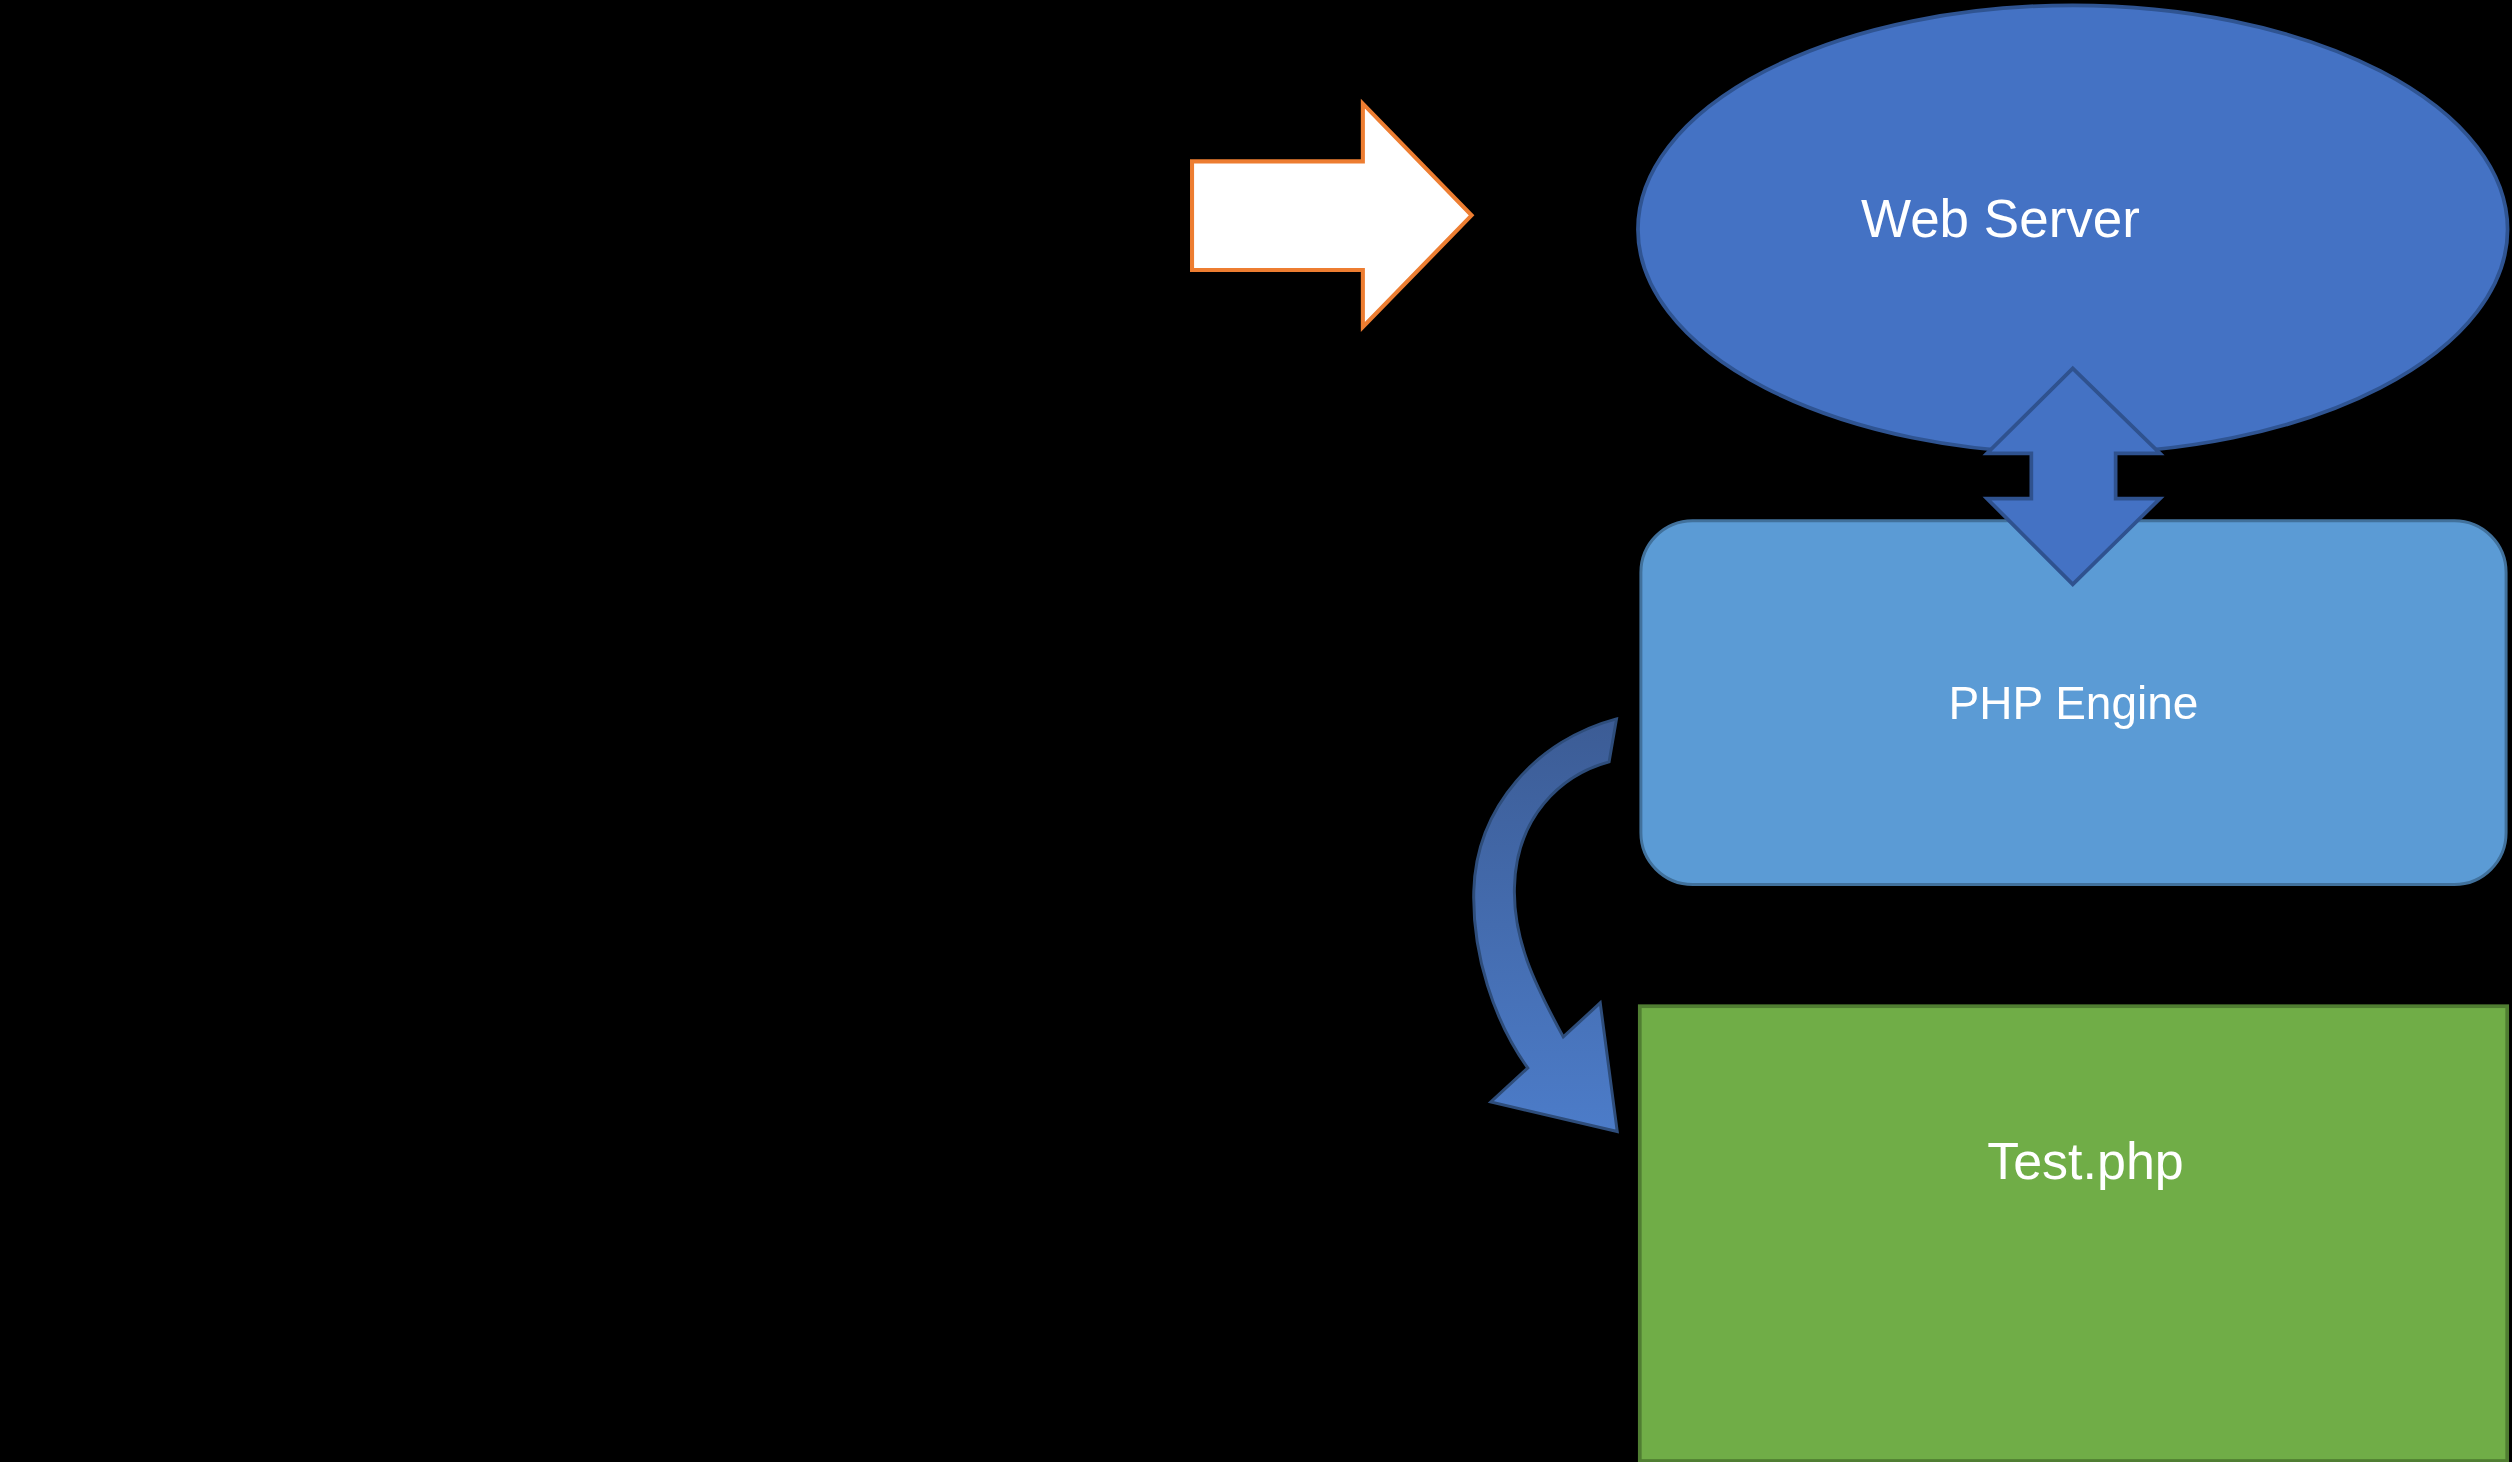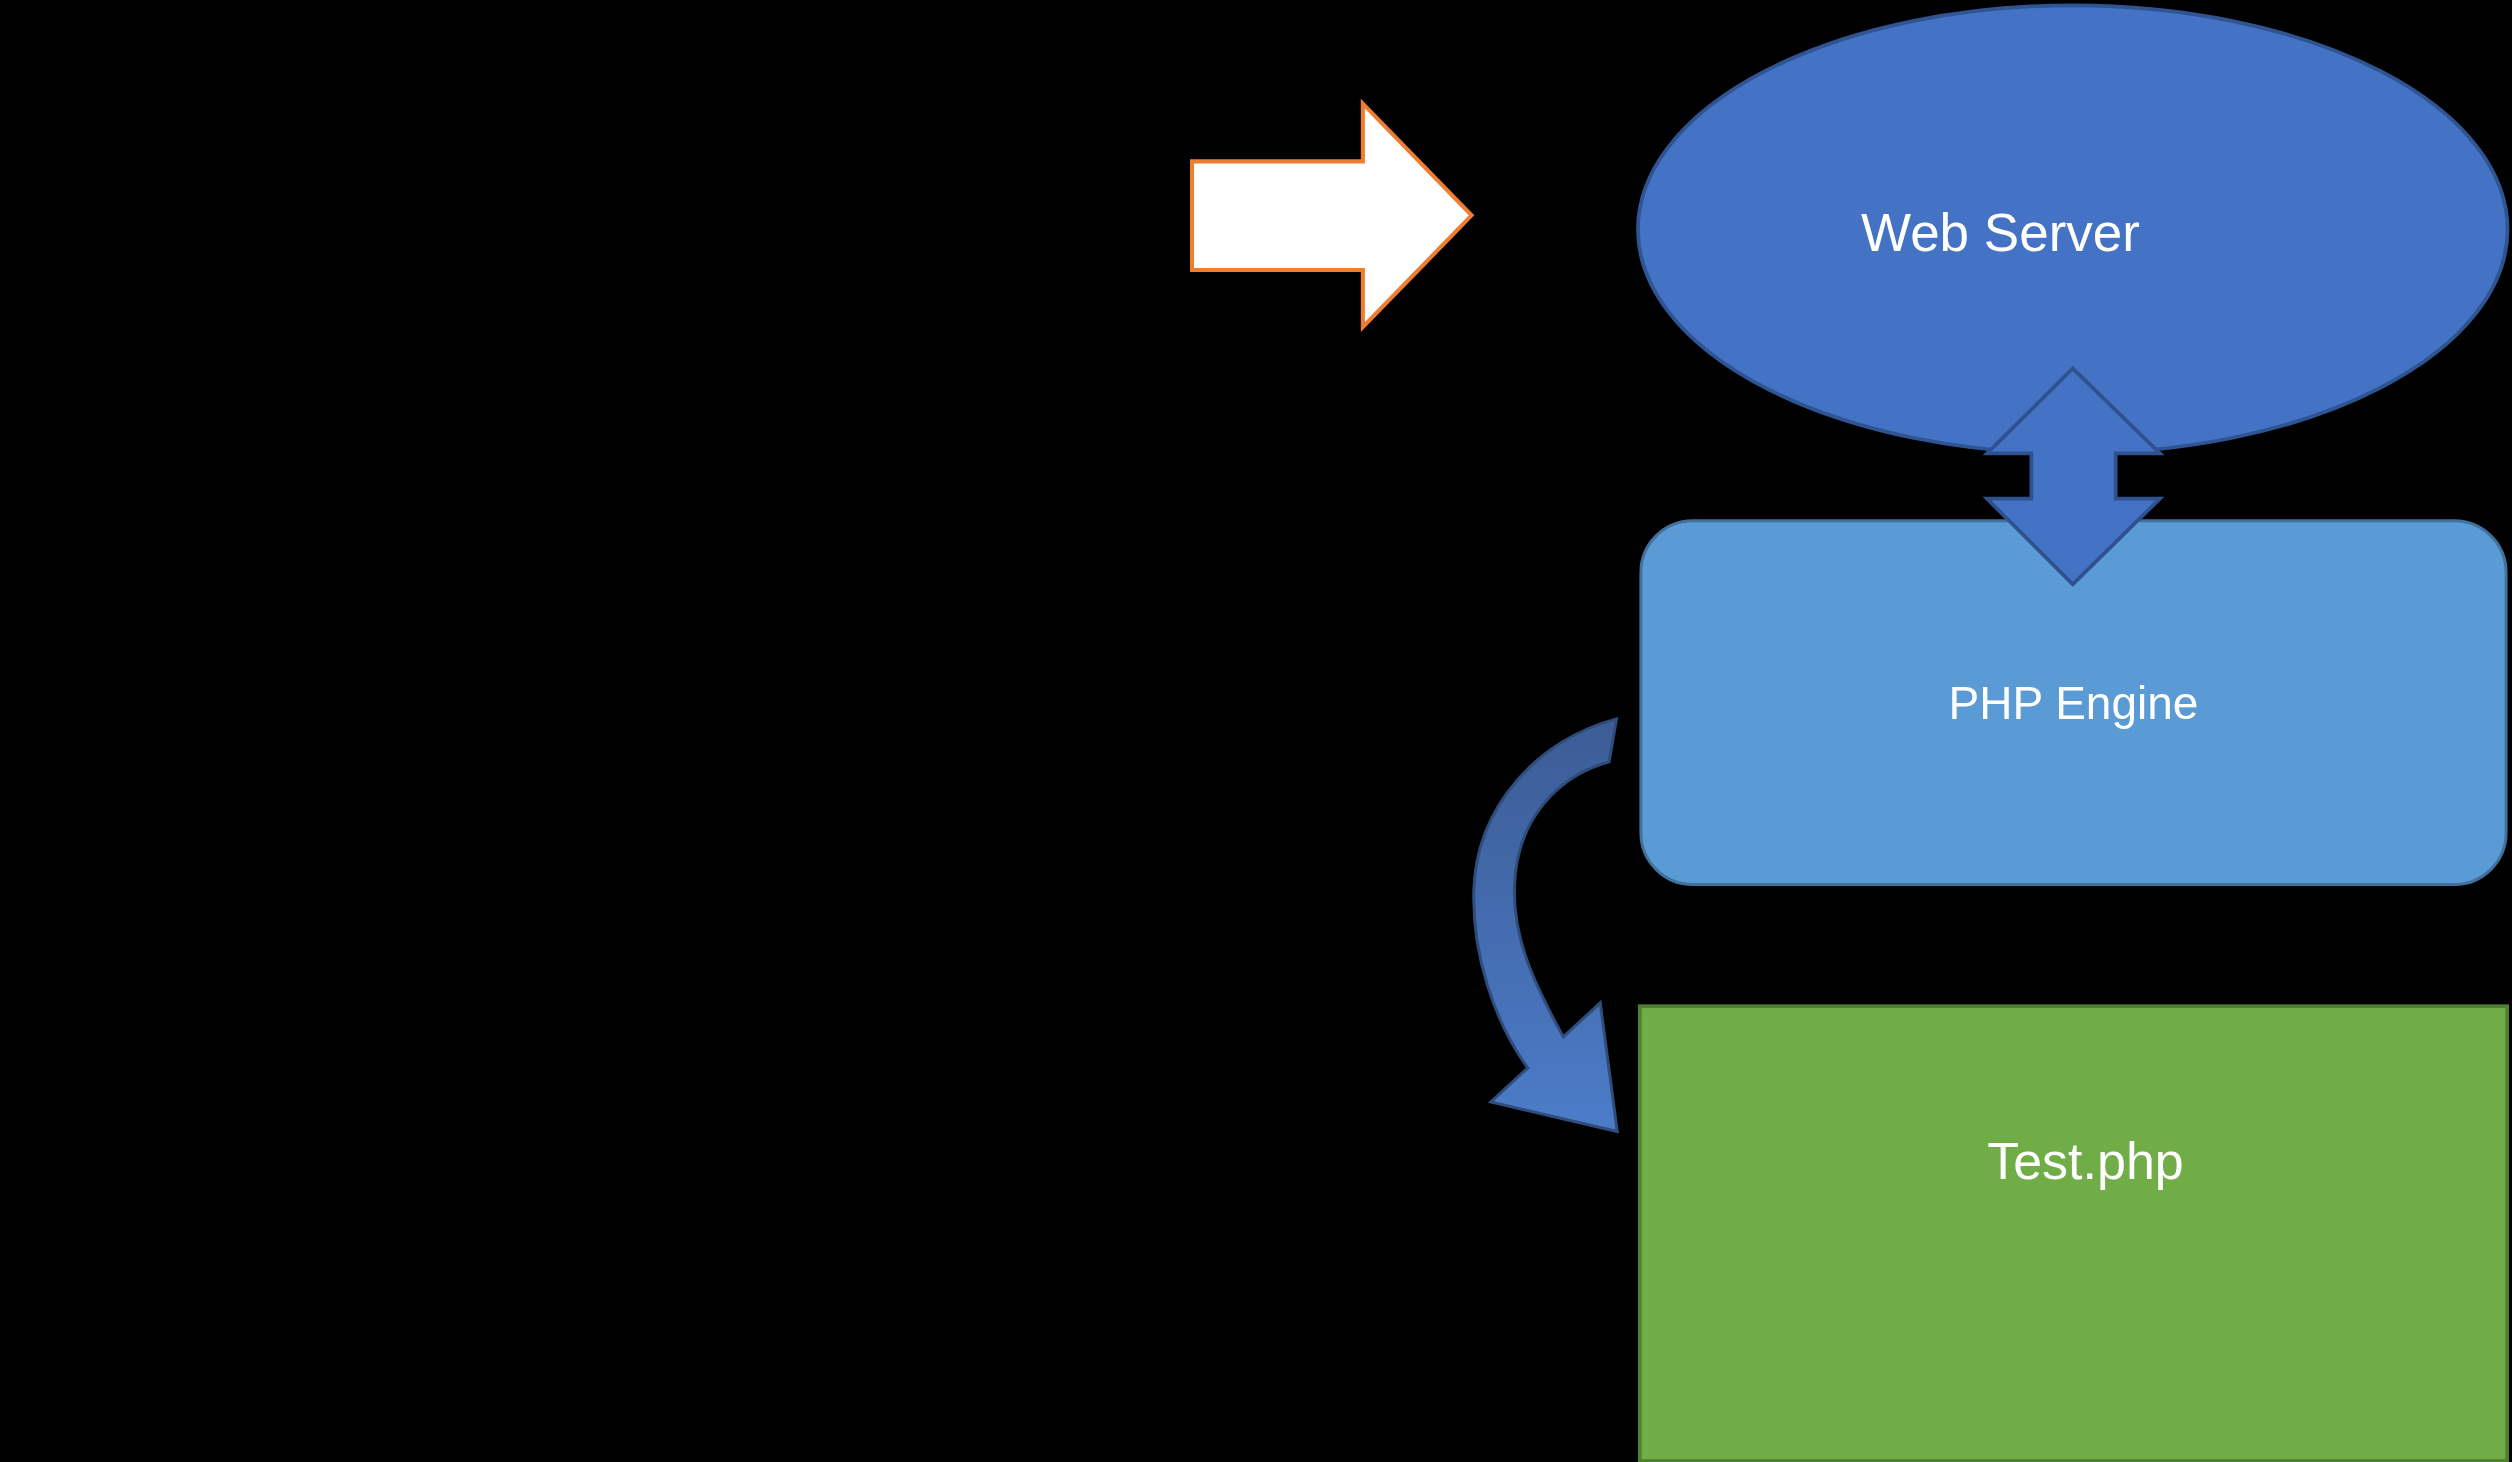--- a/index.html
+++ b/index.html
@@ -12,21 +12,21 @@
     font-family: "Liberation Sans", sans-serif;
   }
   .stage svg { position: absolute; left: 0; top: 0; }
   .label {
     position: absolute;
     color: #fff;
     text-align: center;
     white-space: nowrap;
   }
   .label-webserver {
-    left: 1638px; top: 196px; width: 725px;
+    left: 1638px; top: 182px; width: 725px;
     height: 74px; line-height: 74px;
     font-size: 53px;
   }
   .label-php {
     left: 1641px; top: 521px; width: 865px; height: 364px;
     display: flex; align-items: center; justify-content: center;
     font-size: 46px;
   }
   .label-script {
     left: 1638px; top: 1125px; width: 871px;

